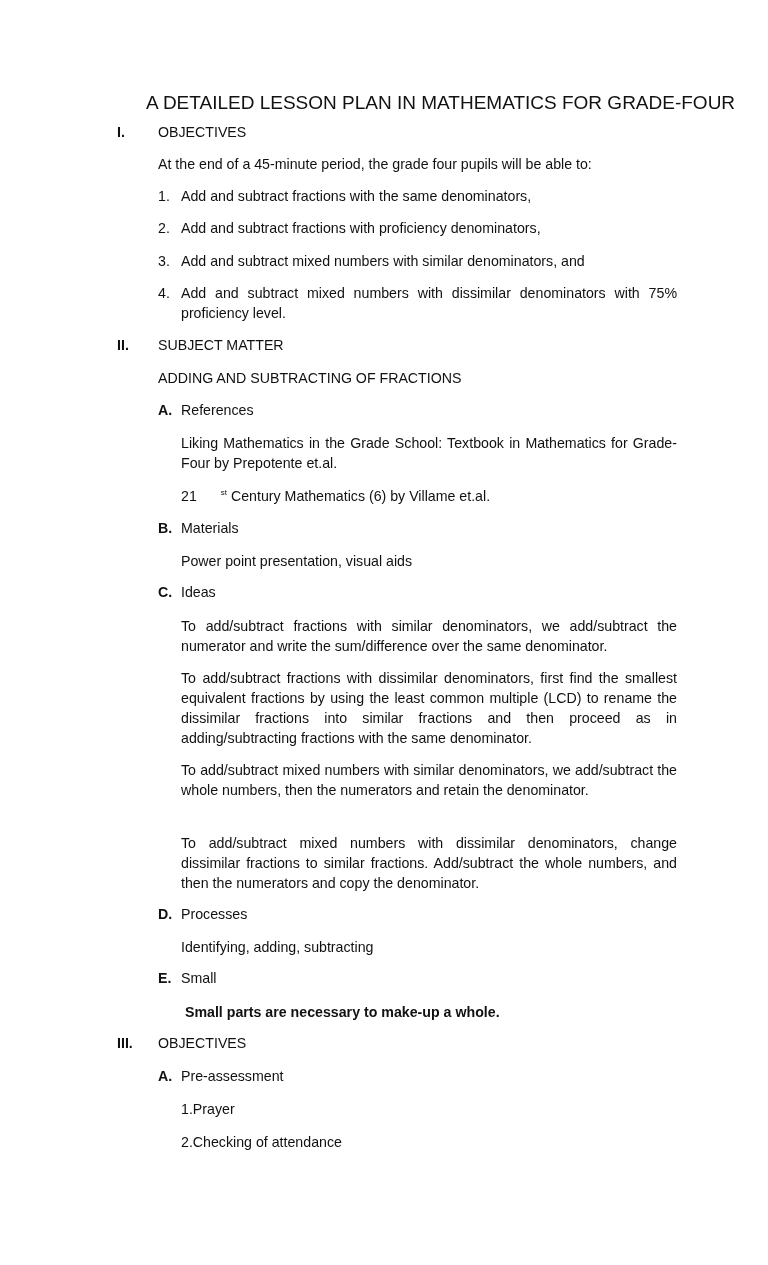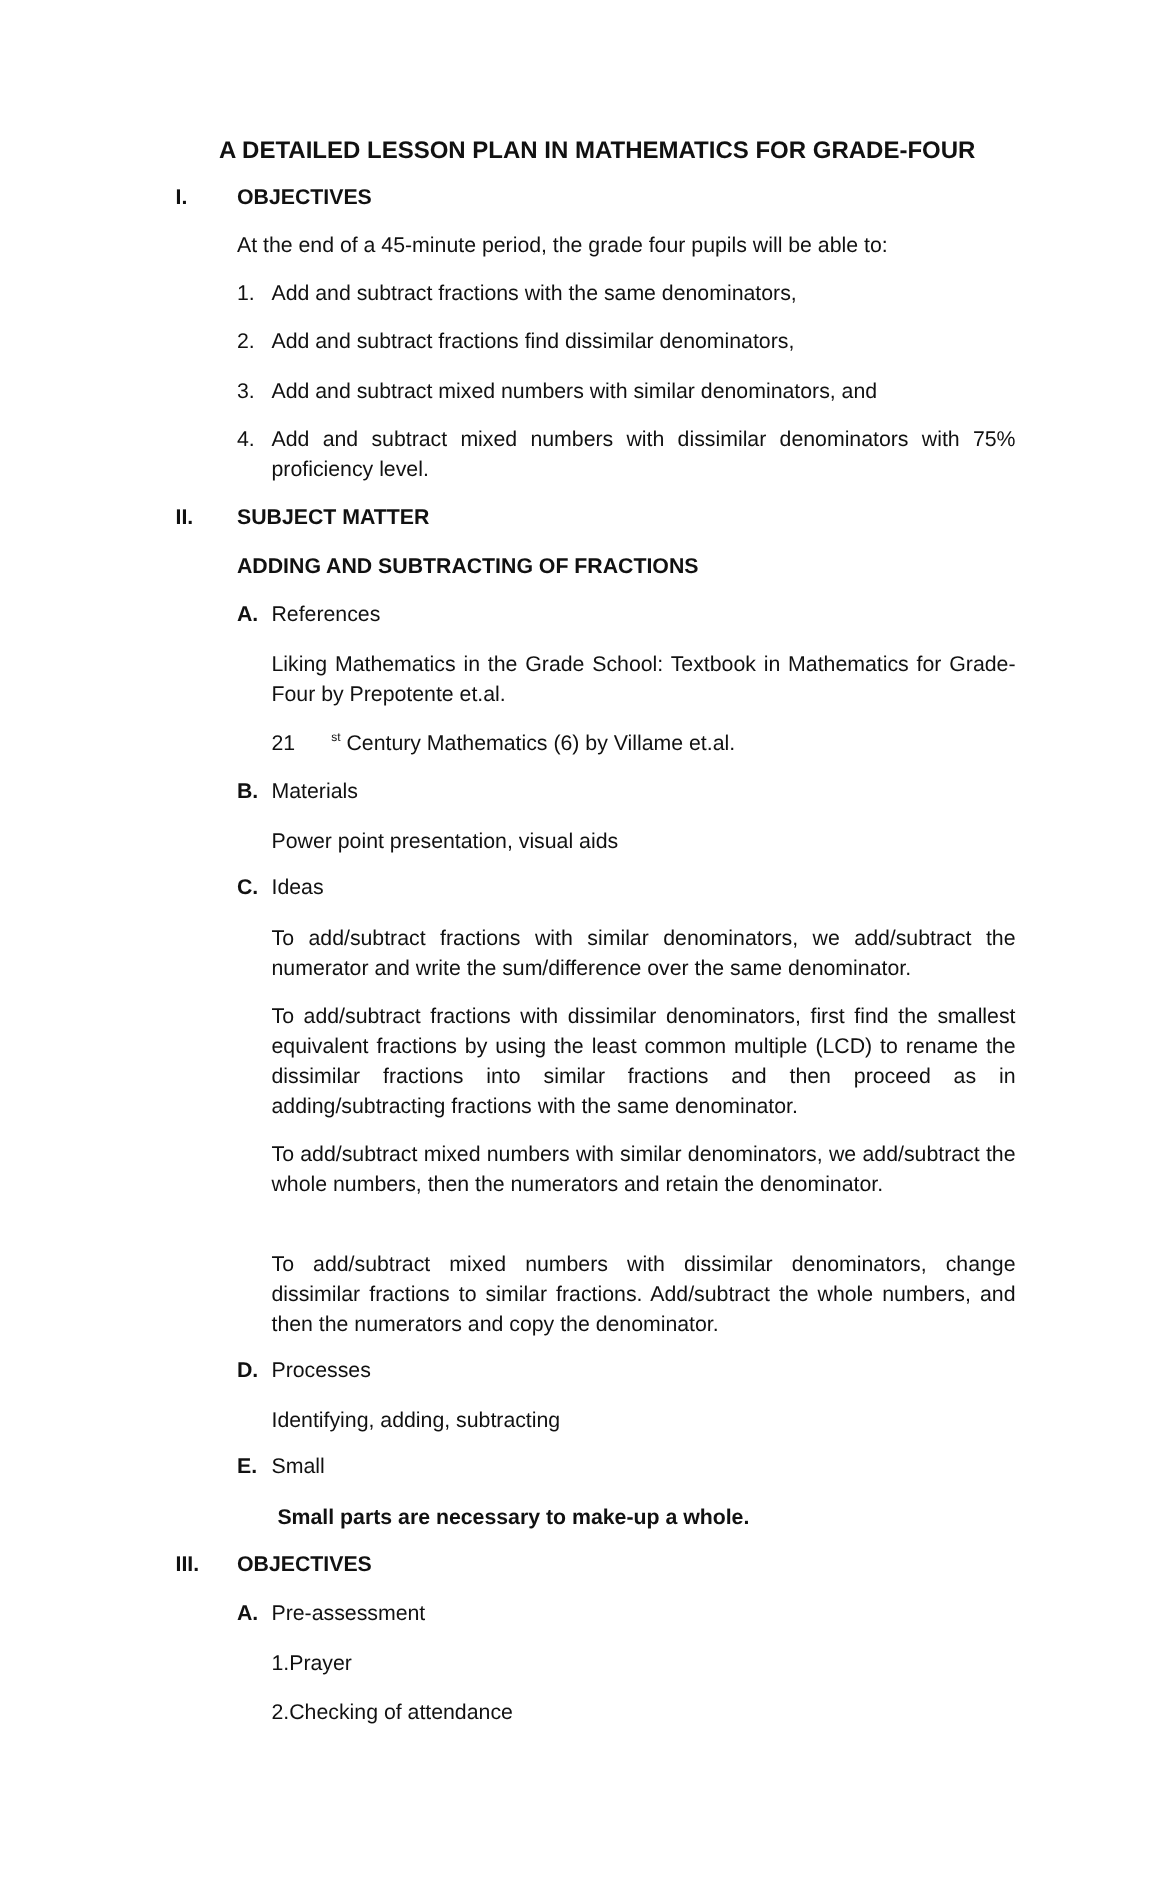--- a/index.html
+++ b/index.html
@@ -1,42 +1,42 @@
 <!DOCTYPE html>
 <html><head>
 <meta charset="utf-8">
 <style>
   html, body { margin:0; padding:0; background:#ffffff; }
   body { width:768px; height:1265px; position:relative; overflow:hidden;
          font-family:"Liberation Sans", sans-serif; color:#111111; font-size:14.2px; }
   .abs { position:absolute; }
-  .title { left:146px; top:92px; font-weight:bold; font-size:16px; white-space:nowrap; }
+  .title { left:146px; top:92px; font-weight:normal; font-size:19px; white-space:nowrap; }
   .roman { left:117px; font-weight:bold; }
-  .sec { left:158px; font-weight:bold; }
+  .sec { left:158px; font-weight:normal; }
   .p158 { left:158px; white-space:nowrap; }
   .num { left:158px; }
   .txt { left:181px; width:496px; line-height:20px; text-align:justify; }
   .txt.last-left { text-align-last:left; }
   .sub-letter { left:158px; font-weight:bold; }
   .sub-title { left:181px; font-weight:normal; white-space:nowrap; }
   sup { font-size:8px; vertical-align:super; line-height:0;margin-left:24px; }
 </style>
 </head>
 <body>
 
 <div class="abs title">A DETAILED LESSON PLAN IN MATHEMATICS FOR GRADE-FOUR</div>
 
 <div class="abs roman" style="top:124px">I.</div>
 <div class="abs sec" style="top:124px">OBJECTIVES</div>
 <div class="abs p158" style="top:156px">At the end of a 45-minute period, the grade four pupils will be able to:</div>
 
 <div class="abs num" style="top:188px">1.</div>
 <div class="abs txt" style="top:186px">Add and subtract fractions with the same denominators,</div>
 <div class="abs num" style="top:220px">2.</div>
-<div class="abs txt" style="top:218px">Add and subtract fractions find dissimilar denominators,</div>
+<div class="abs txt" style="top:218px">Add and subtract fractions with proficiency denominators,</div>
 <div class="abs num" style="top:253px">3.</div>
 <div class="abs txt" style="top:251px">Add and subtract mixed numbers with similar denominators, and</div>
 <div class="abs num" style="top:285px">4.</div>
 <div class="abs txt last-left" style="top:283px">Add and subtract mixed numbers with dissimilar denominators with 75% proficiency level.</div>
 
 <div class="abs roman" style="top:337px">II.</div>
 <div class="abs sec" style="top:337px">SUBJECT MATTER</div>
 <div class="abs sec" style="top:370px">ADDING AND SUBTRACTING OF FRACTIONS</div>
 
 <div class="abs sub-letter" style="top:402px">A.</div>

